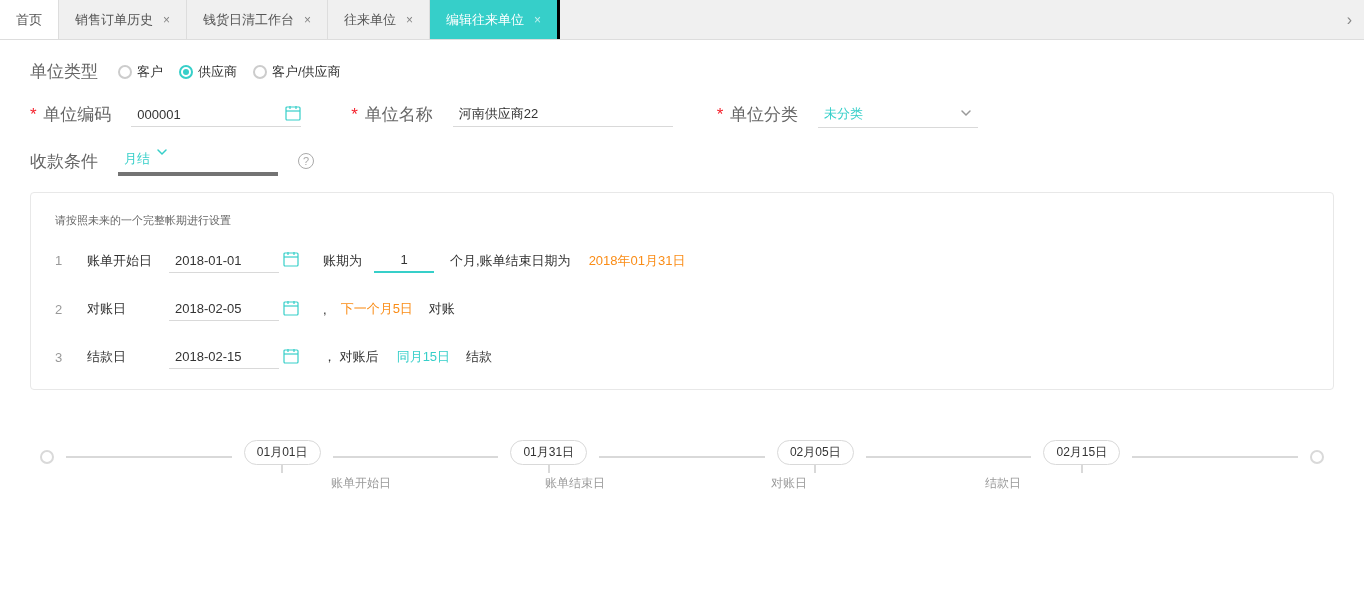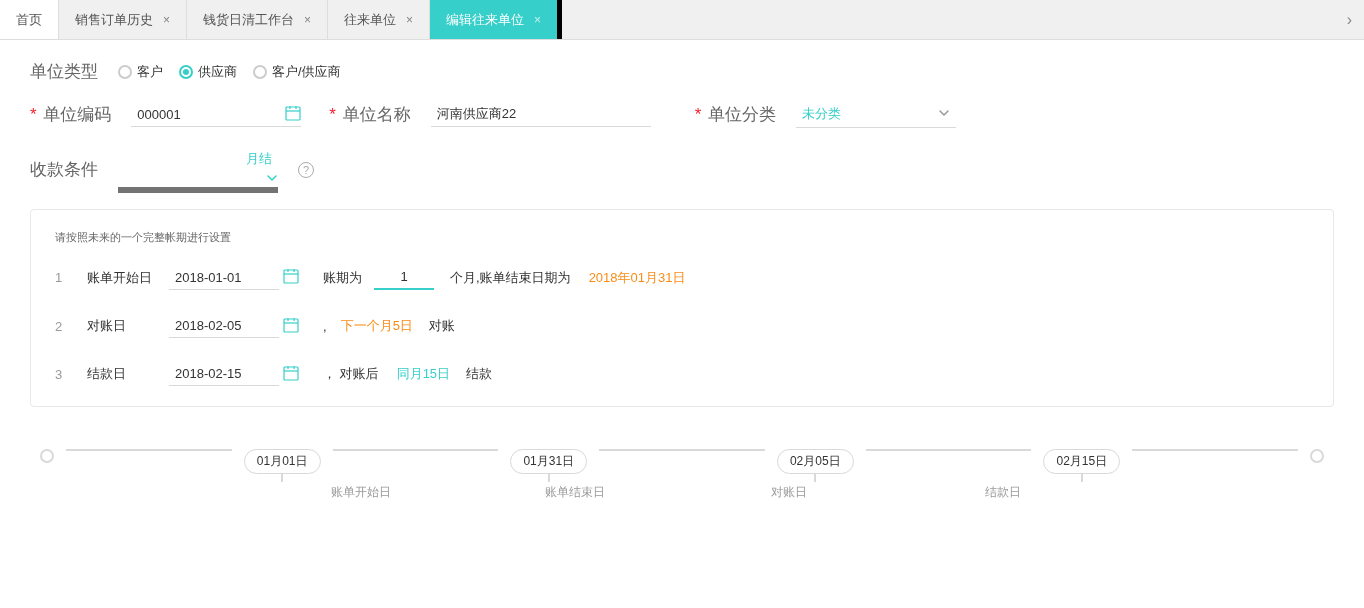--- a/index.html
+++ b/index.html
@@ -23,21 +23,21 @@
       color: #555;
       border-right: 1px solid #ddd;
       white-space: nowrap;
       gap: 6px;
       background: #f0f0f0;
     }
     .tab-item:first-child { background: #fff; border-bottom: none; }
     .tab-item.active {
       background: #36cfc9;
       color: #fff;
-      border-right: 5px solid #000000;
+      border-right: 3px solid #000000;
     }
     .tab-close {
       font-size: 12px;
       cursor: pointer;
       opacity: 0.7;
       margin-left: 4px;
     }
     .tab-arrow {
       margin-left: auto;
       display: flex;
@@ -215,22 +215,23 @@
     
     .preview-text {
       font-size: 13px;
       color: #333;
       margin-bottom: 20px;
     }
 
     
     .timeline-wrap {
       display: flex;
+      align-items: center;
       gap: 12px;
-      margin-top: 16px;
+      margin-top: 24px;
       padding: 0 10px;
       position: relative;
     }
     .timeline-bubble {
       border: 1px solid #d9d9d9;
       border-radius: 16px;
       padding: 3px 12px;
       font-size: 12px;
       color: #333;
       background: #fff;
@@ -310,21 +311,21 @@
       <span class="calendar-icon">
         <svg width="16" height="16" viewBox="0 0 16 16" fill="none">
             <rect x="1" y="2" width="14" height="13" rx="1" stroke="#36cfc9" stroke-width="1.2"></rect>
             <line x1="5" y1="1" x2="5" y2="4" stroke="#36cfc9" stroke-width="1.2"></line>
             <line x1="11" y1="1" x2="11" y2="4" stroke="#36cfc9" stroke-width="1.2"></line>
             <line x1="1" y1="6" x2="15" y2="6" stroke="#36cfc9" stroke-width="1.2"></line>
           </svg>
       </span>
     </div>
 
-    <span style="margin-left:8px;" class="form-label">
+    <span style="margin-left:30px;" class="form-label">
       <span class="required-star">*</span>
       <span>单位名称</span>
     </span>
     <input class="form-input form-input-wide" type="text" value="河南供应商22" style="border-top: none; border-right: none; border-left: none; border-image: initial; border-bottom: 1px solid rgb(217, 217, 217); outline: none; width: 220px; font-size: 13px; padding: 4px 6px; background: transparent;">
 
     <span style="margin-left:24px;" class="form-label">
       <span class="required-star">*</span>
       <span>单位分类</span>
     </span>
     <div class="select-wrap" style="min-width:160px;">
@@ -332,21 +333,21 @@
       <span class="dropdown-icon">
         <svg width="12" height="12" viewBox="0 0 12 12">
             <path d="M2 4l4 4 4-4" stroke="#999" stroke-width="1.5" fill="none" stroke-linecap="round"></path>
           </svg>
       </span>
     </div>
   </div>
 
   <div class="form-row" style="margin-bottom:16px;">
     <span class="form-label">收款条件</span>
-    <div style="display:flex;align-items:flex-end;border-bottom:6px solid #737373;min-width:160px;flex-direction:column;">
+    <div style="display:flex;align-items:flex-start;border-bottom:4px solid #737373;min-width:160px;">
       <span style="color:#36cfc9;padding:4px 6px;font-size:13px;">月结</span>
       <span style="color:#36cfc9;cursor:pointer;">
         <svg width="12" height="12" viewBox="0 0 12 12">
             <path d="M2 4l4 4 4-4" stroke="#36cfc9" stroke-width="1.5" fill="none" stroke-linecap="round"></path>
           </svg>
       </span>
     </div>
     <div class="question-icon">?</div>
   </div>
 

